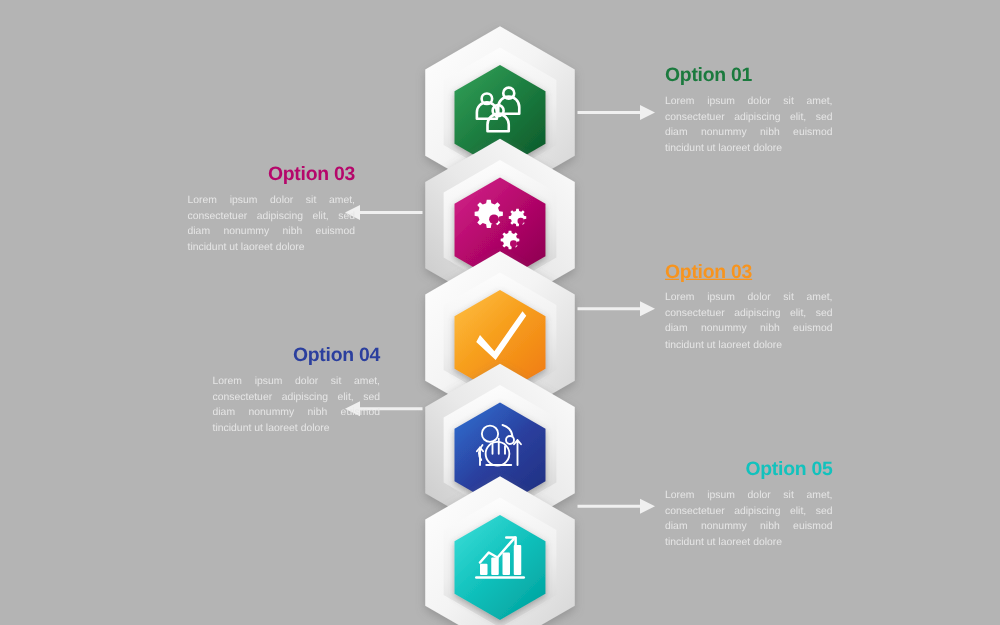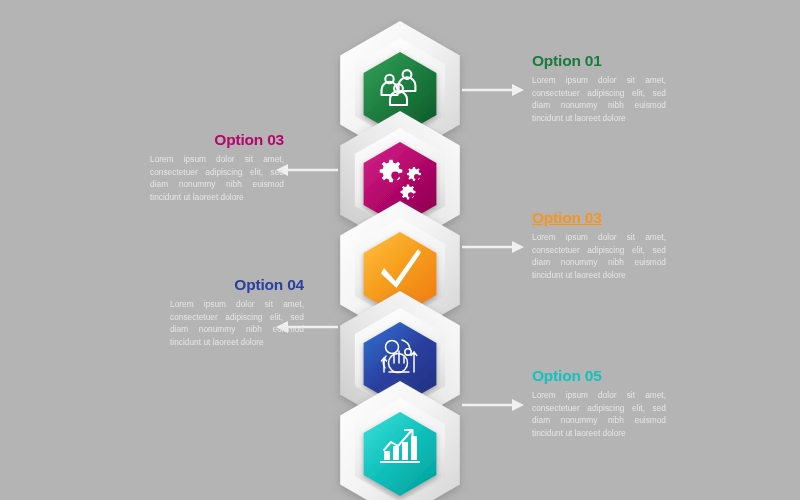--- a/index.html
+++ b/index.html
@@ -235,17 +235,17 @@
     <p class="opt-title" style="color: rgb(247, 148, 30); text-decoration: underline;">Option 03</p>
     <p class="opt-body">Lorem ipsum dolor sit amet, consectetuer adipiscing elit, sed diam nonummy nibh euismod tincidunt ut laoreet dolore</p>
   </div>
 
   <div class="text-block side-left" id="tb-4">
     <p class="opt-title" style="color: rgb(43, 63, 158);">Option 04</p>
     <p class="opt-body">Lorem ipsum dolor sit amet, consectetuer adipiscing elit, sed diam nonummy nibh euismod tincidunt ut laoreet dolore</p>
   </div>
 
   <div class="text-block side-right" id="tb-5">
-    <p class="opt-title" style="color: rgb(18, 194, 189);">Option 05</p>
+    <p class="opt-title" style="color: rgb(18, 194, 189); text-align: right;">Option 05</p>
     <p class="opt-body">Lorem ipsum dolor sit amet, consectetuer adipiscing elit, sed diam nonummy nibh euismod tincidunt ut laoreet dolore</p>
   </div>
 
 </div>
 
 </body></html>

